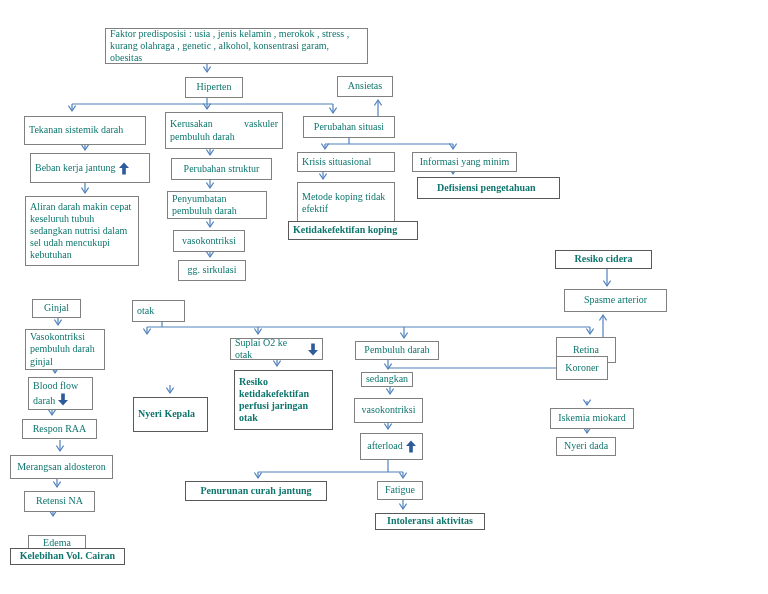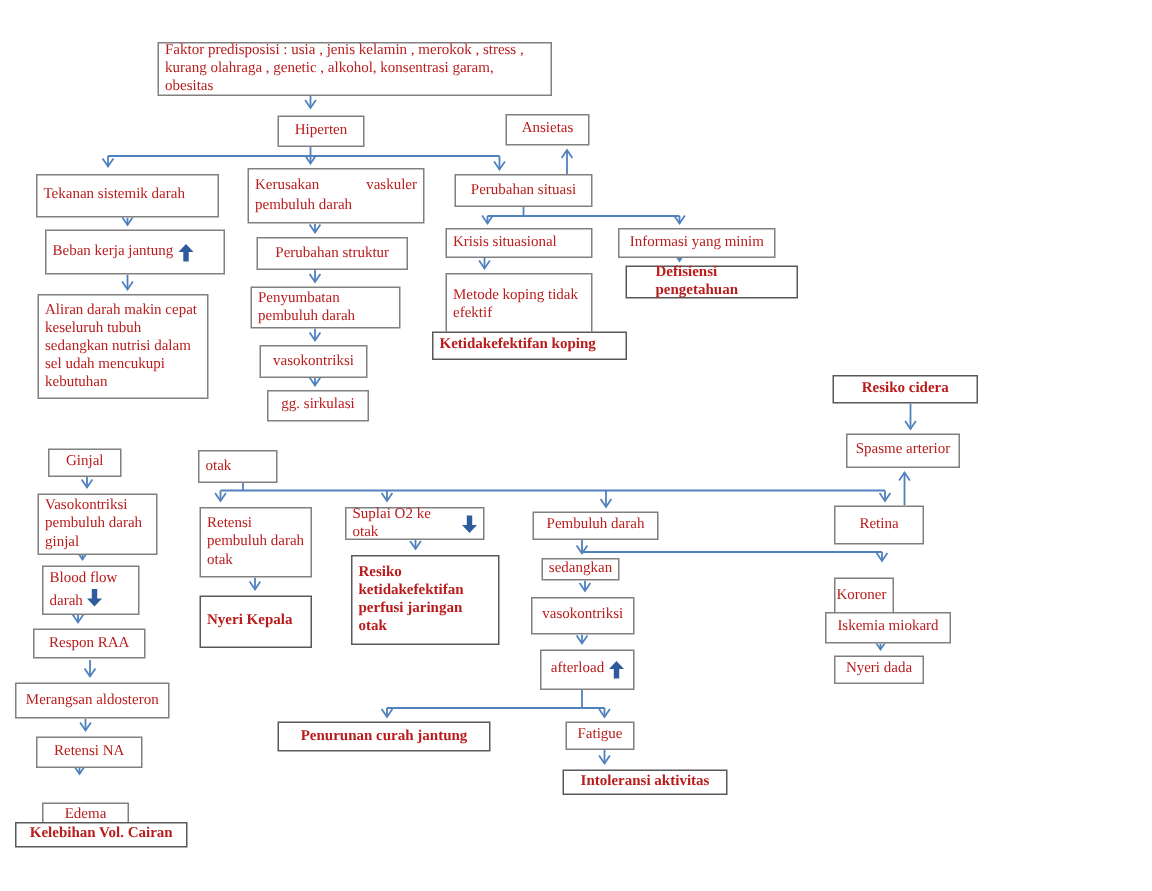--- a/index.html
+++ b/index.html
@@ -1,21 +1,21 @@
 <!DOCTYPE html>
 <html><head>
 <meta charset="utf-8">
 <style>
   html,body{margin:0;padding:0;background:#ffffff;}
   #canvas{
     position:relative;
     width:768px;height:594px;
     background:#ffffff;
     font-family:"Liberation Serif", serif;
-    color:#b91c1c;
+    color:#0f766e;
     overflow:hidden;
   }
   .node{
     position:absolute;
     background:#fff;
     border:1px solid #808080;
     box-sizing:border-box;
     font-size:10px;
     line-height:1.22;
     display:flex;
@@ -170,37 +170,37 @@
     </div>
 
   <div class="node" style="left:297px;top:182px;width:98px;height:42px;">
       <span>Metode koping tidak efektif</span>
     </div>
 
   <div class="node b" style="left:288px;top:221px;width:130px;height:19px;">
       <span>Ketidakefektifan koping</span>
     </div>
 
-  <div class="node b" style="left:417px;top:177px;width:115px;height:22px;padding-left:19px;">
+  <div class="node b" style="left:417px;top:177px;width:143px;height:22px;padding-left:19px;">
       <span>Defisiensi pengetahuan</span>
     </div>
 
   <div class="node b c" style="left:555px;top:250px;width:97px;height:19px;">
       <span>Resiko cidera</span>
     </div>
 
-  <div class="node c" style="left:564px;top:289px;width:76px;height:23px;">
+  <div class="node c" style="left:564px;top:289px;width:103px;height:23px;">
       <span>Spasme arterior</span>
     </div>
 
   <div class="node c" style="left:556px;top:337px;width:60px;height:26px;text-align:right;">
       <span>Retina</span>
     </div>
 
-  <div class="node c" style="left:556px;top:385px;width:40px;height:24px;justify-content:flex-end;">
+  <div class="node c" style="left:556px;top:356px;width:52px;height:24px;">
       <span>Koroner</span>
     </div>
 
   <div class="node c" style="left:550px;top:408px;width:84px;height:21px;">
       <span>Iskemia miokard</span>
     </div>
 
   <div class="node c" style="left:556px;top:437px;width:60px;height:19px;">
       <span>Nyeri dada</span>
     </div>
@@ -236,23 +236,20 @@
     </div>
 
   <div class="node b c" style="left:10px;top:548px;width:115px;height:17px;">
       <span>Kelebihan Vol. Cairan</span>
     </div>
 
   <div class="node" style="left:132px;top:300px;width:53px;height:22px;">
       <span>otak</span>
     </div>
 
-  <div class="node" style="left:133px;top:338px;width:75px;height:47px;">
-      <span>Retensi pembuluh darah otak</span>
-    </div>
 
   <div class="node b" style="left:133px;top:397px;width:75px;height:35px;">
       <span>Nyeri Kepala</span>
     </div>
 
   <div class="node" style="left:230px;top:338px;width:93px;height:22px;">
     <span>Suplai O2 ke otak</span>
     <svg class="glyph" width="10" height="13" viewBox="0 0 11 13">
         <path d="M5.5 13 L0 7 H3.5 V0 H7.5 V7 H11 Z" fill="#2e5b9b"></path>
       </svg>

